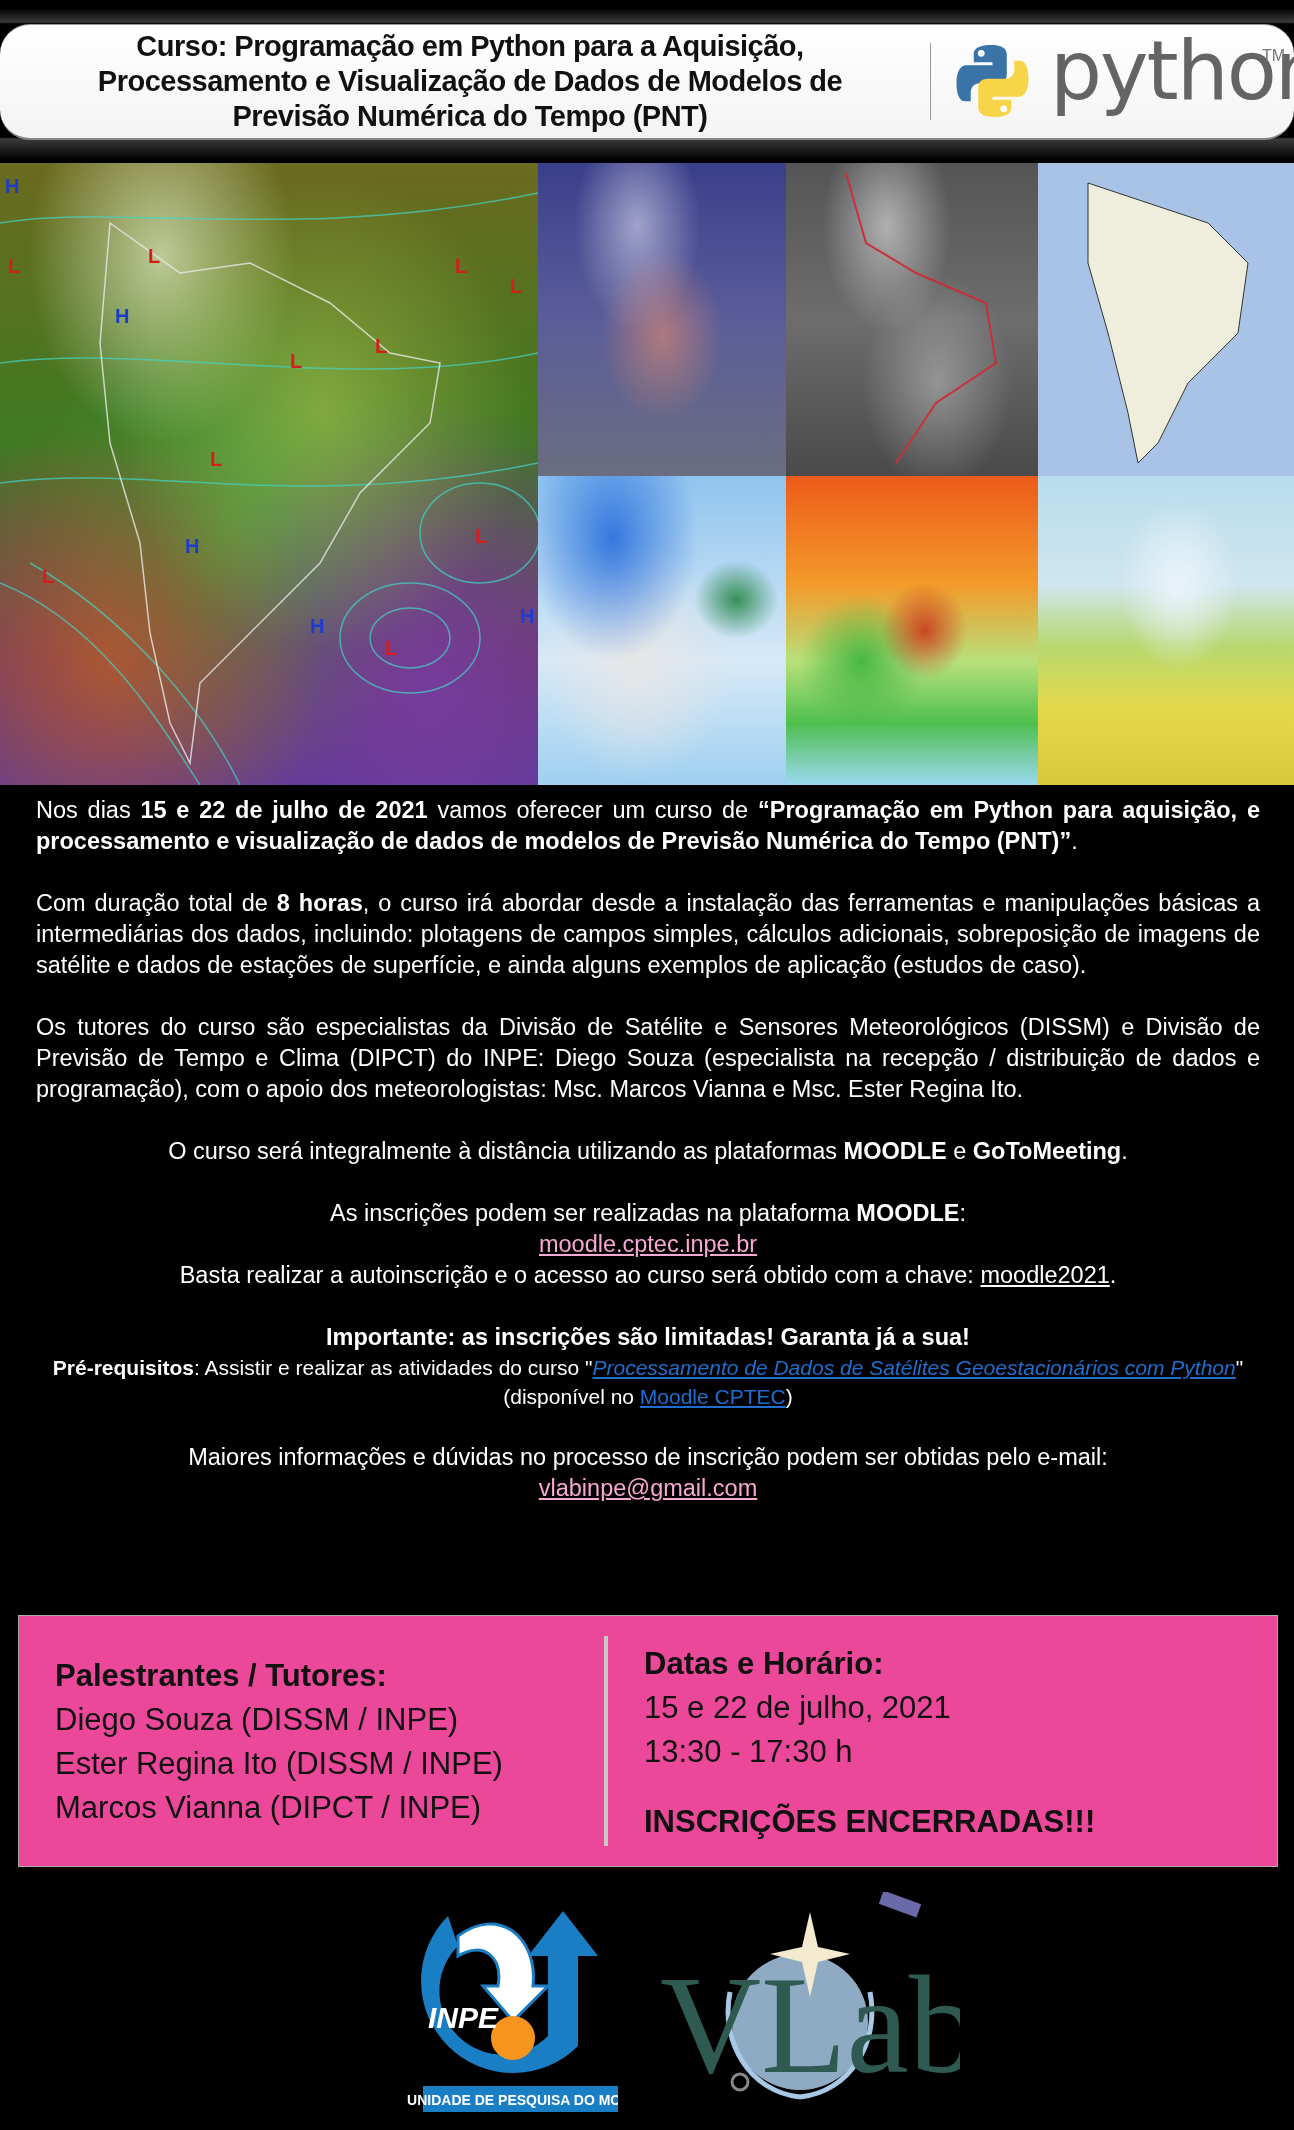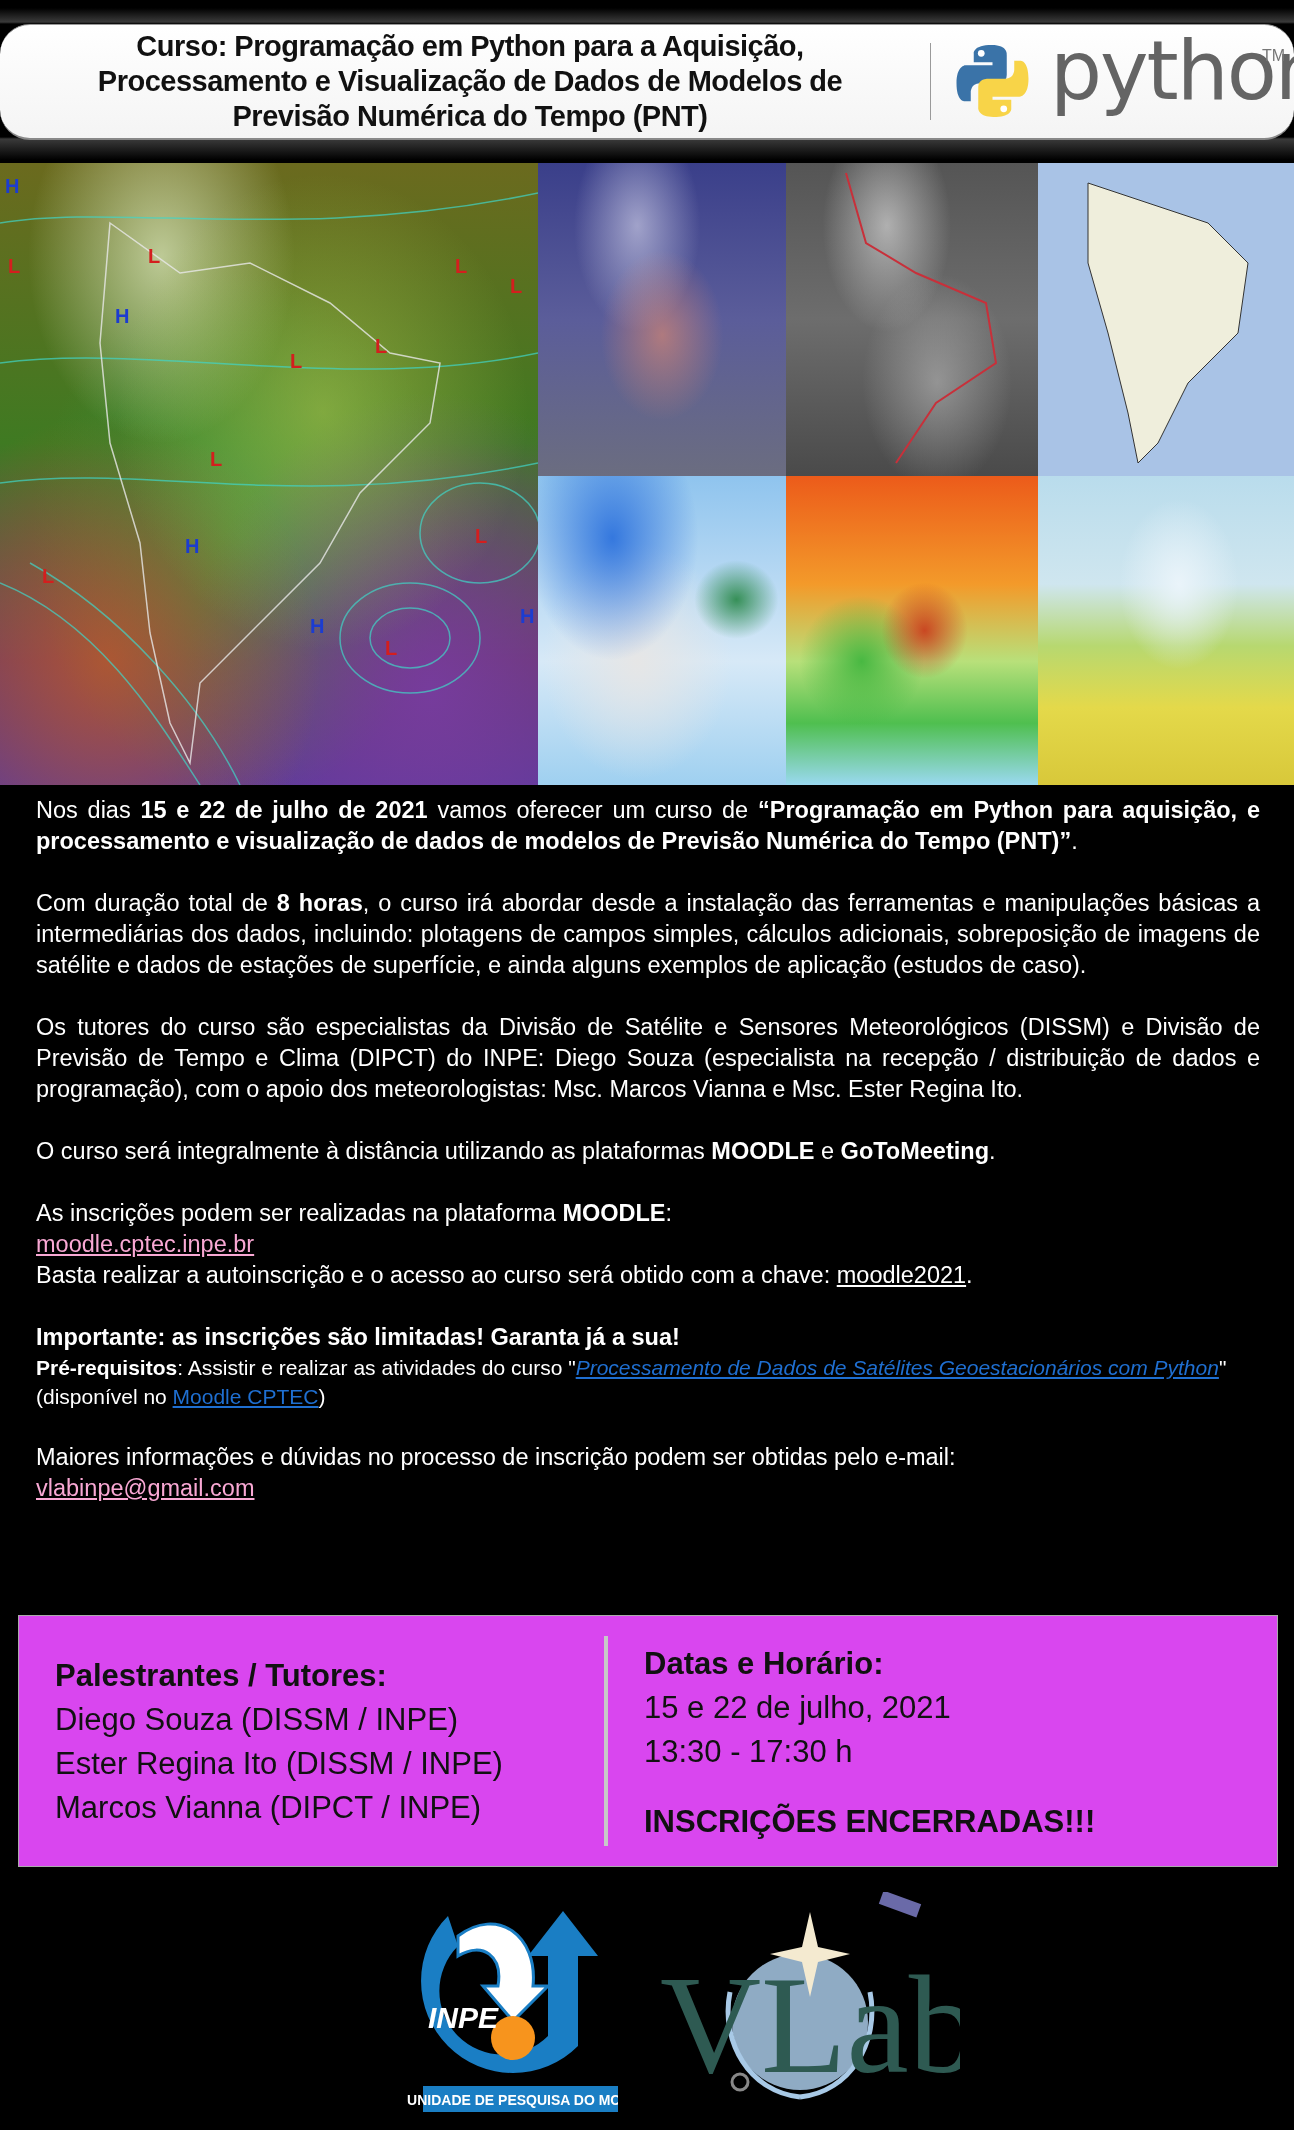--- a/index.html
+++ b/index.html
@@ -9,27 +9,27 @@
   .header-title{position:absolute;left:40px;top:4px;width:860px;text-align:center;color:#111;font-weight:bold;font-size:29px;line-height:35px;letter-spacing:-0.5px;}
   .header-sep{position:absolute;left:930px;top:18px;width:1px;height:77px;background:#9a9a9a;}
   .py-logo{position:absolute;left:955px;top:16px;width:75px;height:80px;}
   .py-word{position:absolute;left:1050px;top:-2px;font-size:82px;color:#646464;letter-spacing:-2px;font-family:"DejaVu Sans",sans-serif;}
   .py-tm{position:absolute;left:1262px;top:22px;font-size:16px;color:#777;}
   .maps{position:absolute;left:0;top:163px;width:1294px;height:622px;}
   .map{position:absolute;overflow:hidden;}
   .main-text{position:absolute;left:36px;top:795px;width:1224px;font-size:23.5px;line-height:31px;}
   .p{margin:0;}
   .justify{text-align:justify;}
-  .center{text-align:left;}
+  .center{text-align:center;}
   .gap{height:31px;}
   a.link{color:#f9a8d4;text-decoration:underline;}
   .ul{text-decoration:underline;}
   .prereq{font-size:21px;line-height:29px;}
   .prereq .lnk{color:#1f6fd1;text-decoration:underline;font-style:italic;}
-  .infobox{position:absolute;left:18px;top:1615px;width:1258px;height:250px;background:#d946ef;border:1px solid #aaa;color:#111;}
+  .infobox{position:absolute;left:18px;top:1615px;width:1258px;height:250px;background:#ec4899;border:1px solid #aaa;color:#111;}
   .info-left{position:absolute;left:36px;top:38px;font-size:31px;line-height:44px;}
   .info-divider{position:absolute;left:585px;top:20px;width:4px;height:210px;background:#c8c8c8;}
   .info-right{position:absolute;left:625px;top:26px;font-size:31px;line-height:44px;}
   .b{font-weight:bold;}
   .logos{position:absolute;left:0;top:1880px;width:1294px;height:250px;}
 </style>
 </head>
 <body>
 
 <div class="topband"></div>

